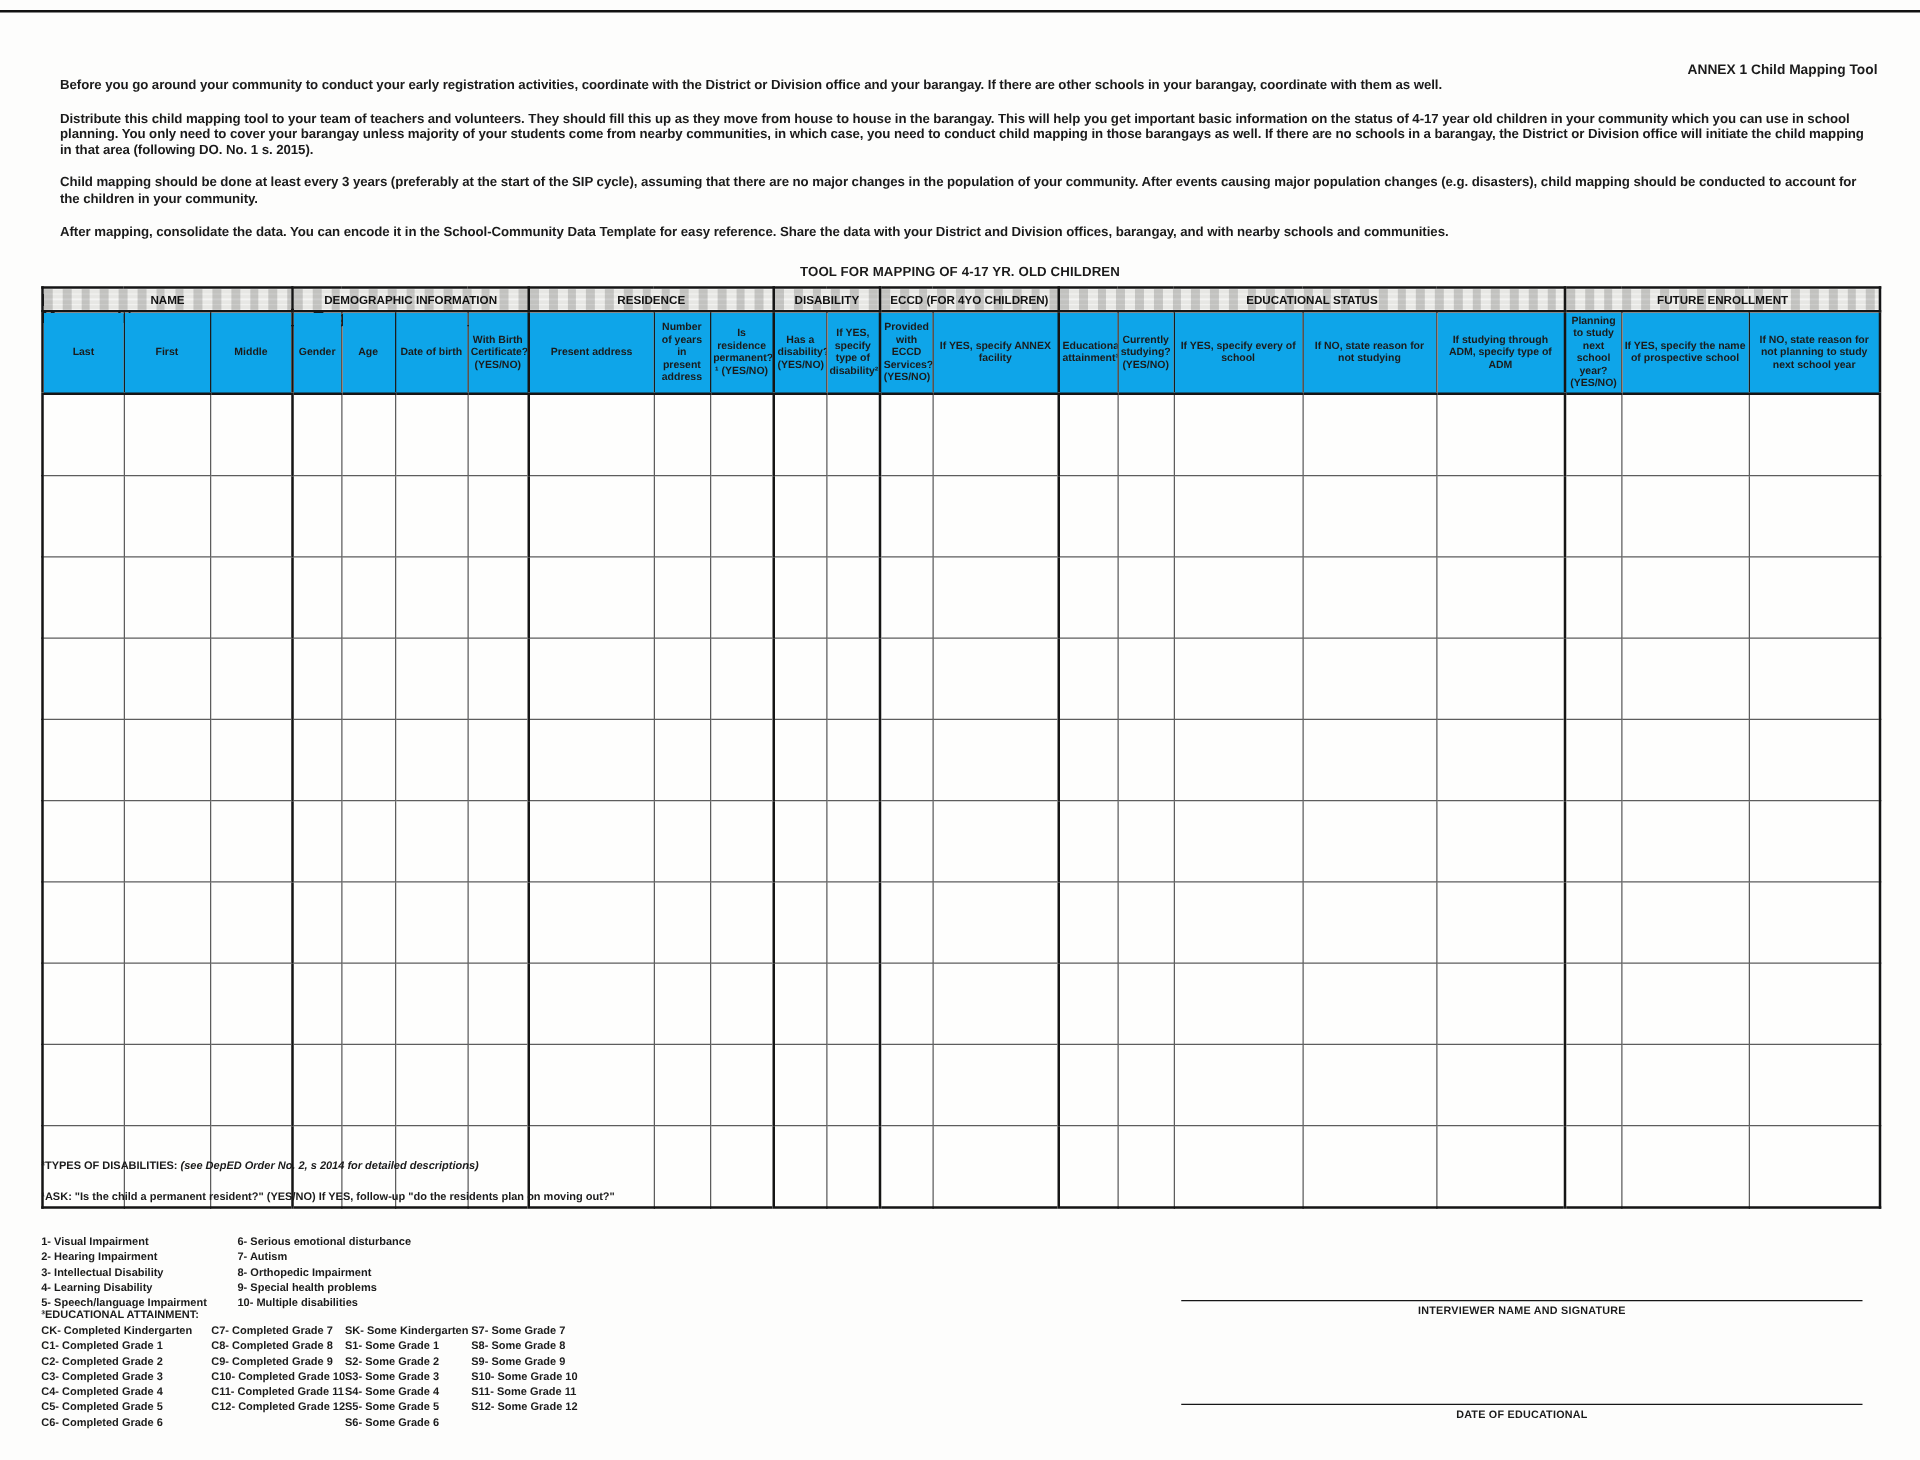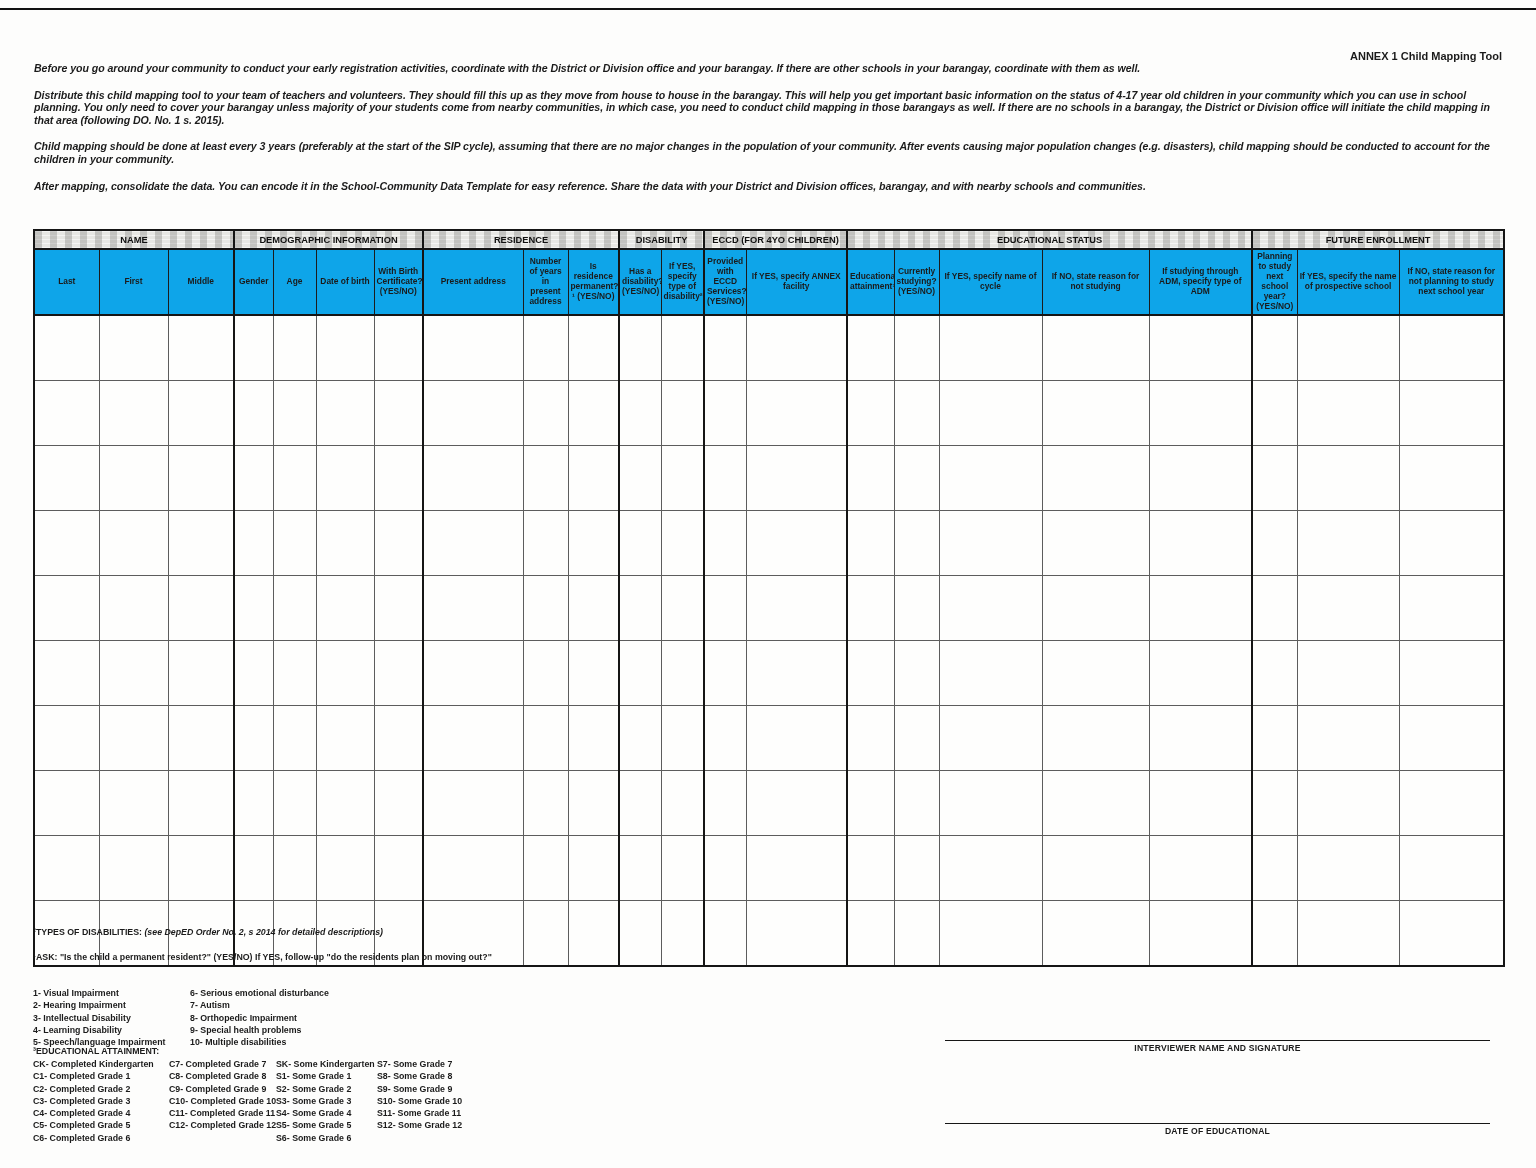--- a/index.html
+++ b/index.html
@@ -7,21 +7,21 @@
     position:relative;
     width:1536px;height:1168px;
     background:#fdfdfc;
     font-family:"Liberation Sans", sans-serif;
     color:#1b1b1b;
     overflow:hidden;
   }
   .scan-edge{position:absolute;left:0;top:8px;width:100%;height:2px;background:#111;}
   .annex{position:absolute;top:50px;right:34px;font-size:11px;font-weight:700;}
   .intro{position:absolute;left:33px;top:62px;width:1470px;font-size:10.6px;font-weight:700;line-height:12.6px;letter-spacing:-0.05px;}
-  .intro p{margin:0 0 14px 1px;font-style:italic;}
+  .intro p{margin:0 0 14px 15px;}
   .formrow{position:absolute;font-size:14px;font-weight:700;white-space:nowrap;margin-top:48px;}
   .fline{display:inline-block;height:10px;border-bottom:1.6px solid #161616;margin-left:5px;vertical-align:bottom;}
   .tbl-title{position:absolute;left:0;top:212px;width:1536px;text-align:center;font-size:10.6px;font-weight:700;letter-spacing:0.1px;}
   table.map{
     position:absolute;left:33px;top:229px;width:1470px;
     border-collapse:collapse;table-layout:fixed;
     border:2px solid #151515;
   }
   table.map th, table.map td{padding:1px 2px;vertical-align:middle;text-align:center;overflow:hidden;}
   .ghead{
@@ -69,20 +69,21 @@
   <div class="formrow" style="left:250px;top:184px">
     <span>Division:</span><span class="fline" style="width:152px"></span>
   </div>
   <div class="formrow" style="left:33px;top:197px">
     <span>Municipality:</span><span class="fline" style="width:133px"></span>
   </div>
   <div class="formrow" style="left:250px;top:197px">
     <span>Region:</span><span class="fline" style="width:160px"></span>
   </div>
 
+  <div class="tbl-title">TOOL FOR MAPPING OF 4-17 YR. OLD CHILDREN</div>
 
   <table class="map">
     <colgroup>
       <col style="width:65px">
         <col style="width:69px">
         <col style="width:66px">
       <col style="width:39px">
         <col style="width:43px">
         <col style="width:58px">
         <col style="width:49px">
@@ -122,21 +123,21 @@
         <th class="sub">With Birth Certificate? (YES/NO)</th>
         <th class="sub gb">Present address</th>
         <th class="sub">Number of years in present address</th>
         <th class="sub">Is residence permanent?¹ (YES/NO)</th>
         <th class="sub gb">Has a disability? (YES/NO)</th>
         <th class="sub">If YES, specify type of disability²</th>
         <th class="sub gb">Provided with ECCD Services? (YES/NO)</th>
         <th class="sub">If YES, specify ANNEX facility</th>
         <th class="sub gb">Educational attainment³</th>
         <th class="sub">Currently studying? (YES/NO)</th>
-        <th class="sub">If YES, specify name of cycle</th>
+        <th class="sub">If YES, specify every of school</th>
         <th class="sub">If NO, state reason for not studying</th>
         <th class="sub">If studying through ADM, specify type of ADM</th>
         <th class="sub gb">Planning to study next school year? (YES/NO)</th>
         <th class="sub">If YES, specify the name of prospective school</th>
         <th class="sub">If NO, state reason for not planning to study next school year</th>
       </tr>
     </thead>
     <tbody>
         <tr>
           <td class="bc"></td>

